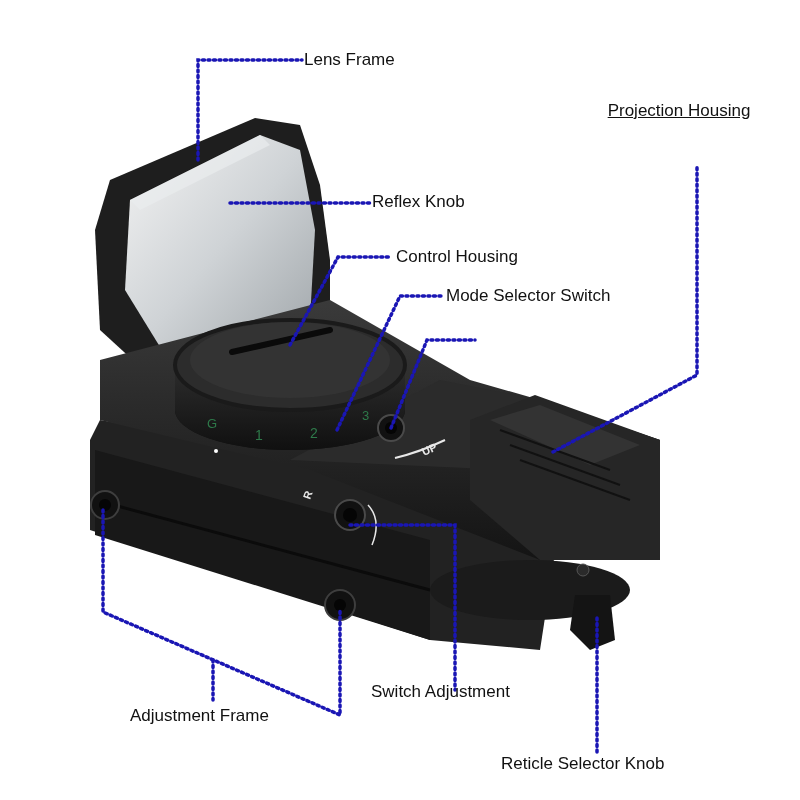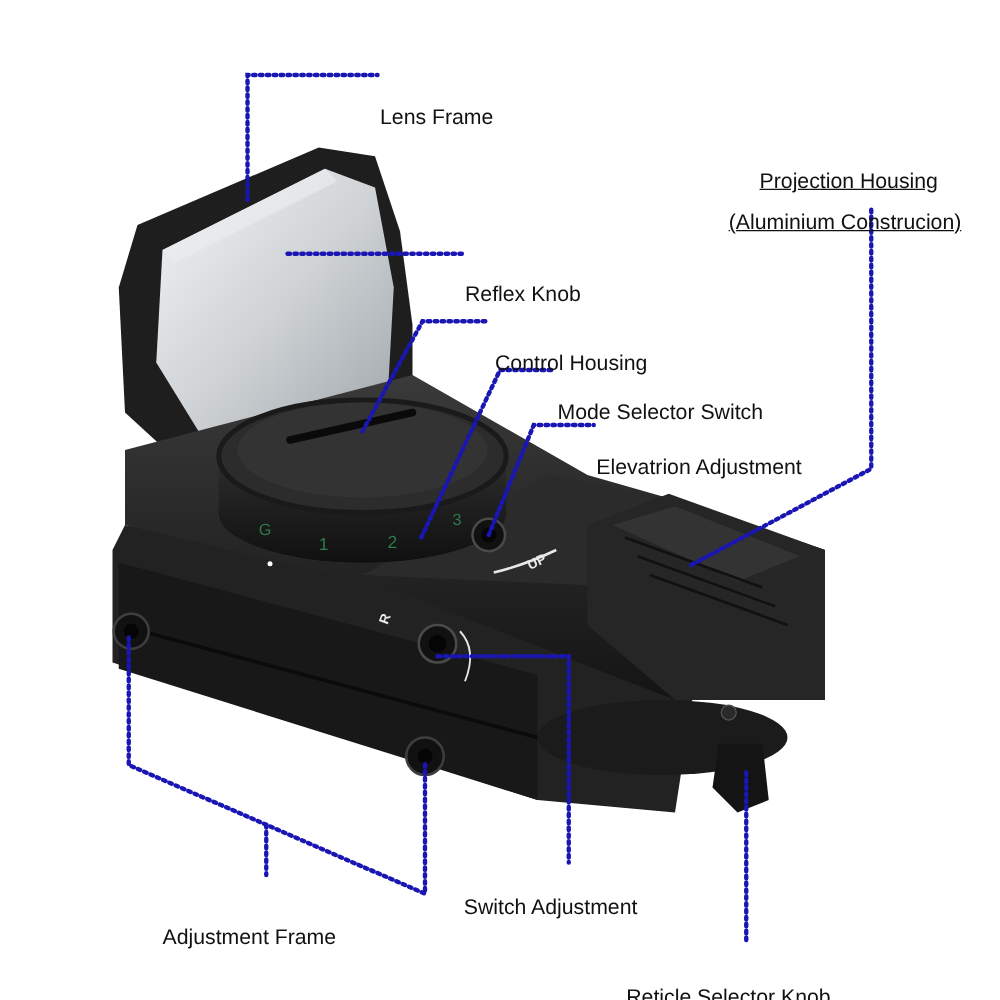--- a/index.html
+++ b/index.html
@@ -1,19 +1,19 @@
 <!DOCTYPE html>
 <html><head>
 <meta charset="utf-8">
 <style>
   html, body { margin: 0; padding: 0; background: #ffffff; }
   body { width: 800px; height: 800px; position: relative; overflow: hidden;
          font-family: "Liberation Sans", sans-serif; }
   #stage { position: absolute; left: 0; top: 0; width: 800px; height: 800px; }
-  .label { position: absolute; font-size: 17px; color: #111111; white-space: nowrap; line-height: 20px; margin-top: 34px; }
+  .label { position: absolute; font-size: 17px; color: #111111; white-space: nowrap; line-height: 20px; }
   .label.center { text-align: center; transform: translateX(-50%); text-decoration: underline; }
   svg { position: absolute; left: 0; top: 0; }
 </style>
 </head>
 <body>
 
 <div id="stage">
 
   <svg width="800" height="800" viewBox="0 0 800 800">
     <defs>
@@ -106,21 +106,19 @@
       <polyline points="553,452 697,375 697,165"></polyline>
       <polyline points="350,525 455,525 455,690"></polyline>
       <polyline points="103,510 103,612 340,715 340,610"></polyline>
       <polyline points="213,660 213,700"></polyline>
       <polyline points="597,618 597,753"></polyline>
     </g>
   </svg>
 
   <div class="label" style="left:304px; top:50px;">Lens Frame</div>
   <div class="label center" style="left:679px; top:101px;">Projection Housing</div>
-  <div class="label center" style="left:676px; top:134px;">(Aluminium Construcion)</div>
   <div class="label" style="left:372px; top:192px;">Reflex Knob</div>
   <div class="label" style="left:396px; top:247px;">Control Housing</div>
   <div class="label" style="left:446px; top:286px;">Mode Selector Switch</div>
-  <div class="label" style="left:477px; top:330px;">Elevatrion Adjustment</div>
   <div class="label" style="left:371px; top:682px;">Switch Adjustment</div>
   <div class="label" style="left:130px; top:706px;">Adjustment Frame</div>
   <div class="label" style="left:501px; top:754px;">Reticle Selector Knob</div>
 </div>
 
 </body></html>

